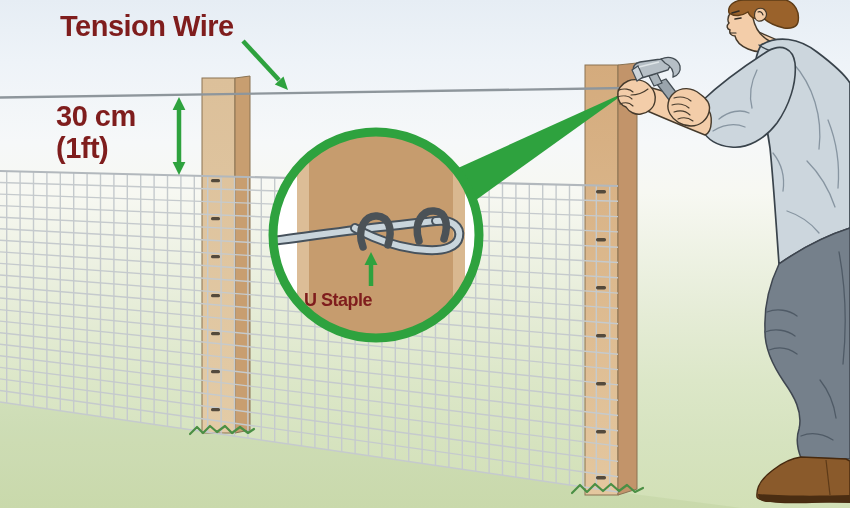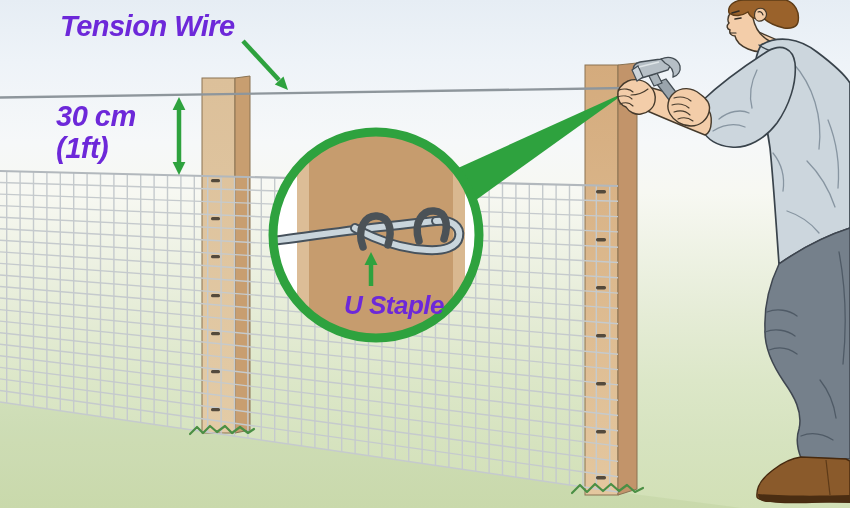--- a/index.html
+++ b/index.html
@@ -2,25 +2,25 @@
 <html><head>
 <meta charset="utf-8">
 <style>
   html,body{margin:0;padding:0;background:#fff;}
   .stage{position:relative;width:850px;height:508px;overflow:hidden;
          font-family:"Liberation Sans",sans-serif;}
   .bg{position:absolute;inset:0;
       background:linear-gradient(180deg,#e6edf4 0%,#eef3f8 12%,#f6f8f9 28%,
       #f7f8f2 38%,#eef2e4 50%,#e5ecd6 62%,#dce7c8 75%,#d6e3bf 87%,#d2e0b6 100%);}
   svg#scene{position:absolute;left:0;top:0;}
-  .lbl{position:absolute;color:#6d28d9;font-weight:700;letter-spacing:-0.5px;font-style:italic;}
+  .lbl{position:absolute;color:#7f1d1d;font-weight:700;letter-spacing:-0.5px;}
   #lbl-tension{left:60px;top:10px;font-size:29px;white-space:nowrap;}
   #lbl-height{left:56px;top:100px;width:134px;text-align:left;
               font-size:29px;line-height:32px;}
-  #lbl-ustaple{left:324px;top:290px;width:140px;text-align:center;font-size:26px;}
+  #lbl-ustaple{left:304px;top:290px;width:140px;text-align:left;font-size:18px;}
 </style>
 </head>
 <body>
 
 <div class="stage">
   <div class="bg"></div>
 
   <svg id="scene" width="850" height="508" viewBox="0 0 850 508">
     <defs>
       <clipPath id="lensClip">

